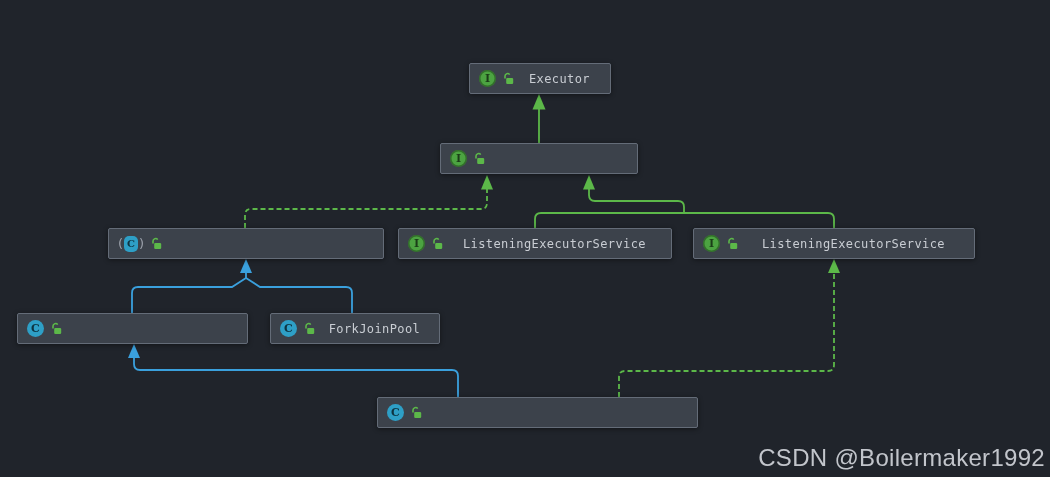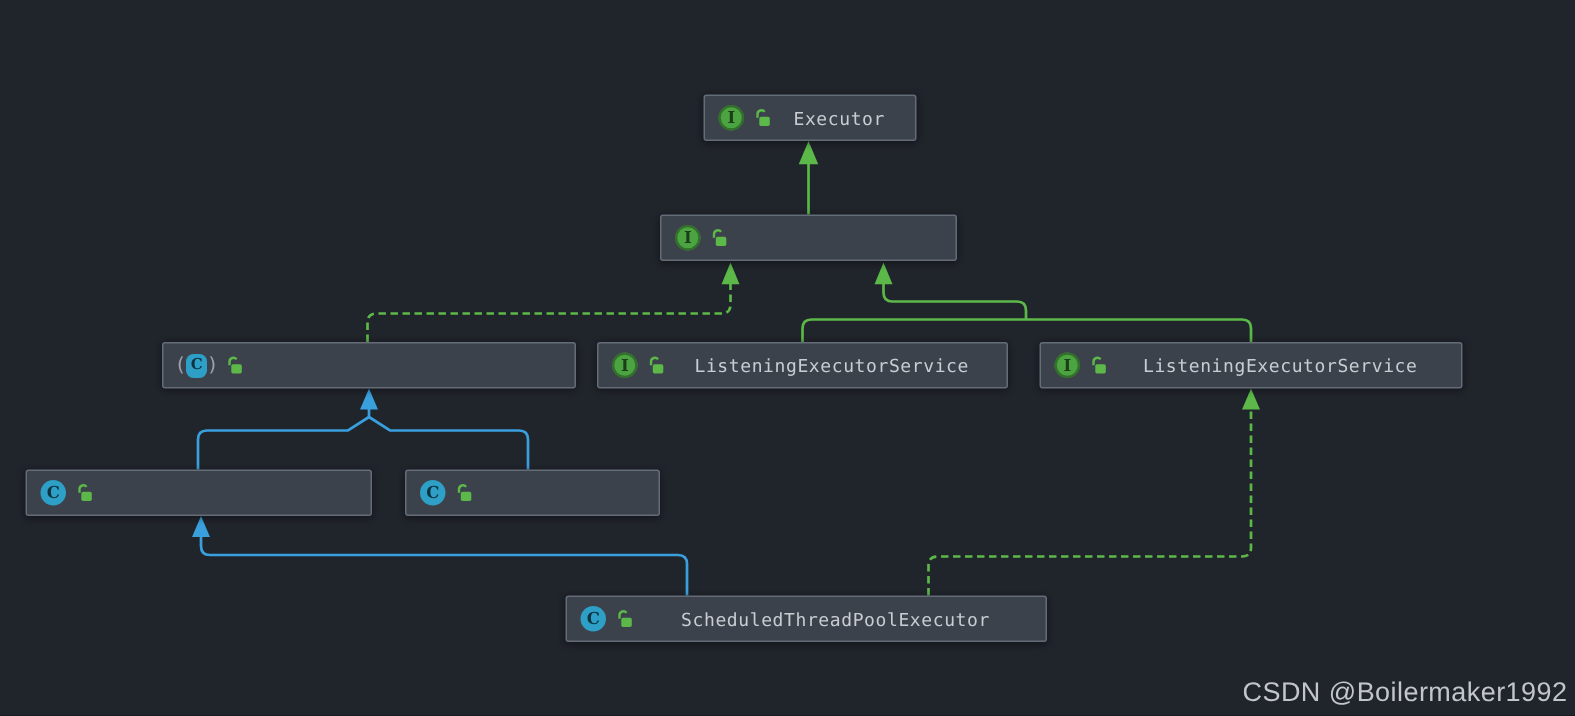--- a/index.html
+++ b/index.html
@@ -67,21 +67,21 @@
   #n-executor-service            {left:440px;top:143px;width:198px;height:31px;}
   #n-abstract-executor-service   {left:108px;top:228px;width:276px;height:31px;}
   #n-listening-executor-service  {left:398px;top:228px;width:274px;height:31px;}
   #n-scheduled-executor-service  {left:693px;top:228px;width:282px;height:31px;}
   #n-thread-pool-executor        {left:17px; top:313px;width:231px;height:31px;}
   #n-fork-join-pool              {left:270px;top:313px;width:170px;height:31px;}
   #n-scheduled-thread-pool-executor{left:377px;top:397px;width:321px;height:31px;}
 
   .watermark{
     position:absolute;right:5px;bottom:5px;
-    font-size:18px;color:var(--watermark,#c2c5cb);
+    font-size:24px;color:var(--watermark,#c2c5cb);
     font-family:"Liberation Sans","DejaVu Sans",sans-serif;
     letter-spacing:.3px;
   }
 </style>
 </head>
 <body>
 
 <div id="canvas">
 
   <svg class="edges" width="1050" height="477" viewBox="0 0 1050 477">
@@ -196,29 +196,29 @@
   <div class="node" id="n-fork-join-pool">
     <span class="badge cls">
         <span>C</span>
       </span>
     <span class="lock">
       <svg width="13" height="13" viewBox="0 0 13 13">
           <path d="M3 6.5 V4.1 a2.6 2.6 0 0 1 4.7-1.5" fill="none" stroke-width="1.6" style="stroke:var(--green)"></path>
           <rect x="4.2" y="5.9" width="7" height="6.1" rx="1.2" style="fill:var(--green)"></rect>
         </svg>
     </span>
+    <span class="label">ForkJoinPool</span>
   </div>
 
   <div class="node" id="n-scheduled-thread-pool-executor">
     <span class="badge cls">
         <span>C</span>
       </span>
     <span class="lock">
       <svg width="13" height="13" viewBox="0 0 13 13">
           <path d="M3 6.5 V4.1 a2.6 2.6 0 0 1 4.7-1.5" fill="none" stroke-width="1.6" style="stroke:var(--green)"></path>
           <rect x="4.2" y="5.9" width="7" height="6.1" rx="1.2" style="fill:var(--green)"></rect>
         </svg>
     </span>
-    <span class="label">ScheduledThreadPoolExecutor</span>
   </div>
 
   <div class="watermark">CSDN @Boilermaker1992</div>
 </div>
 
 </body></html>

